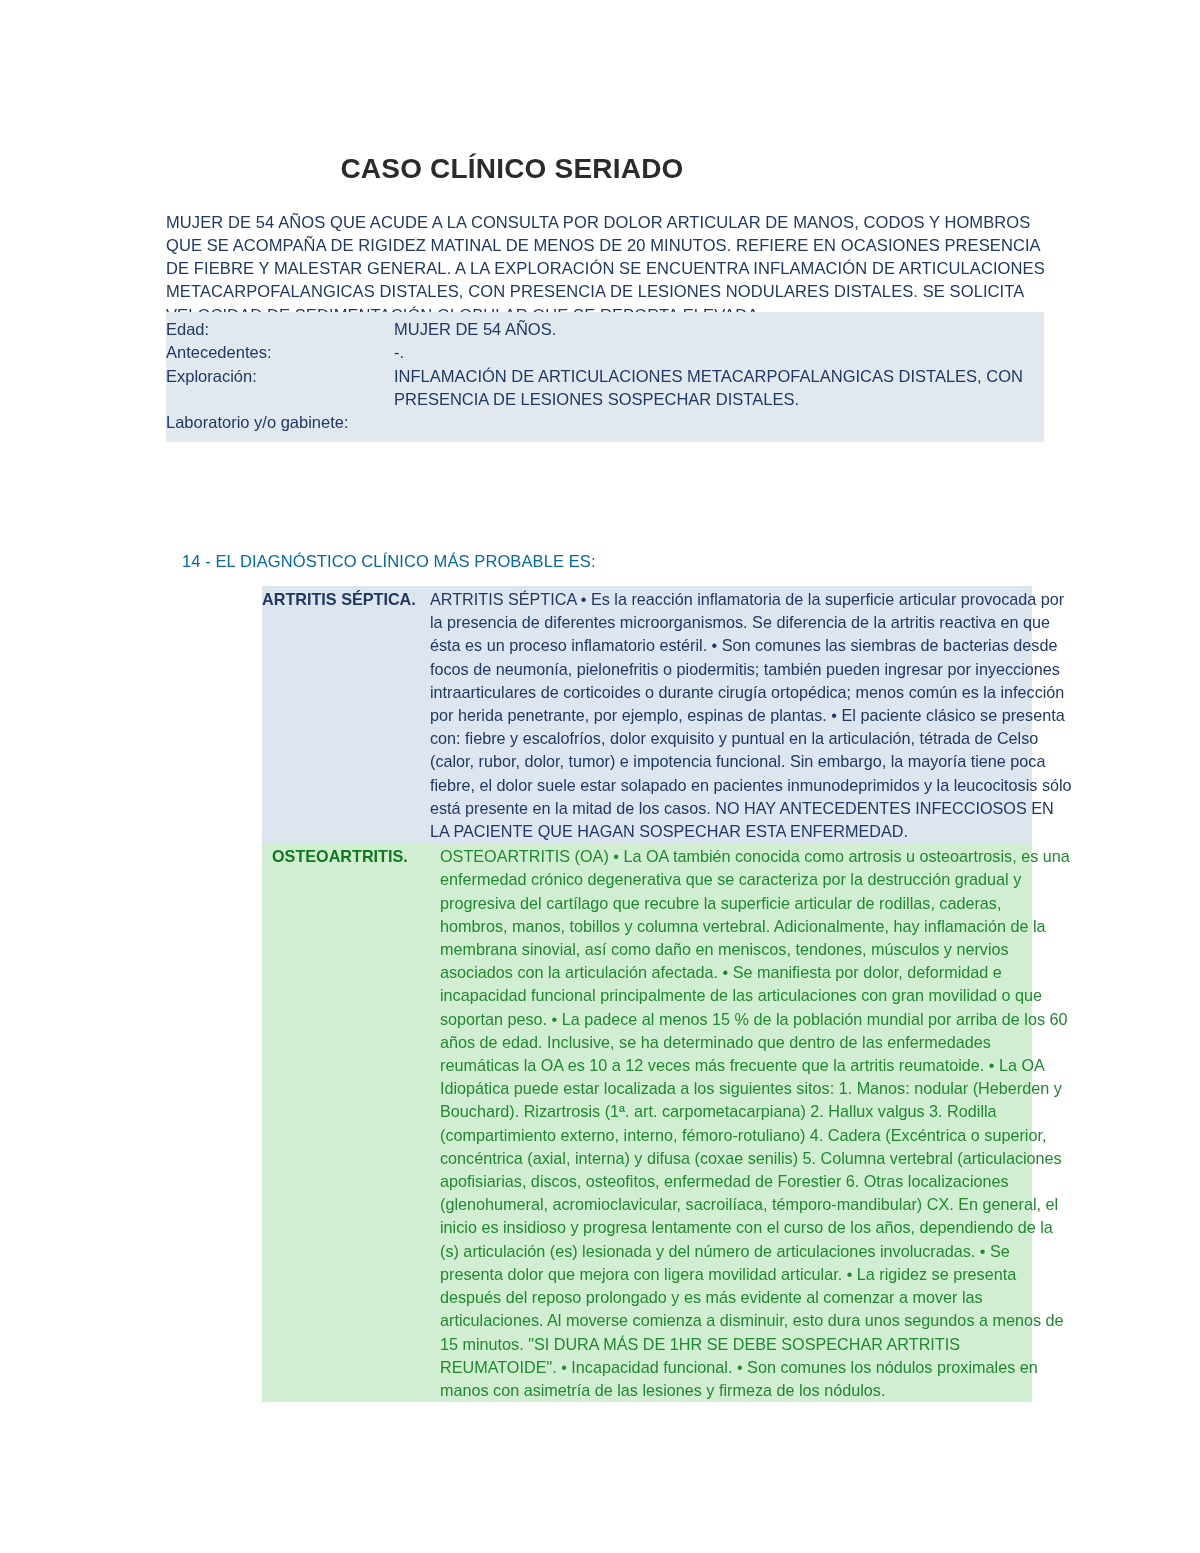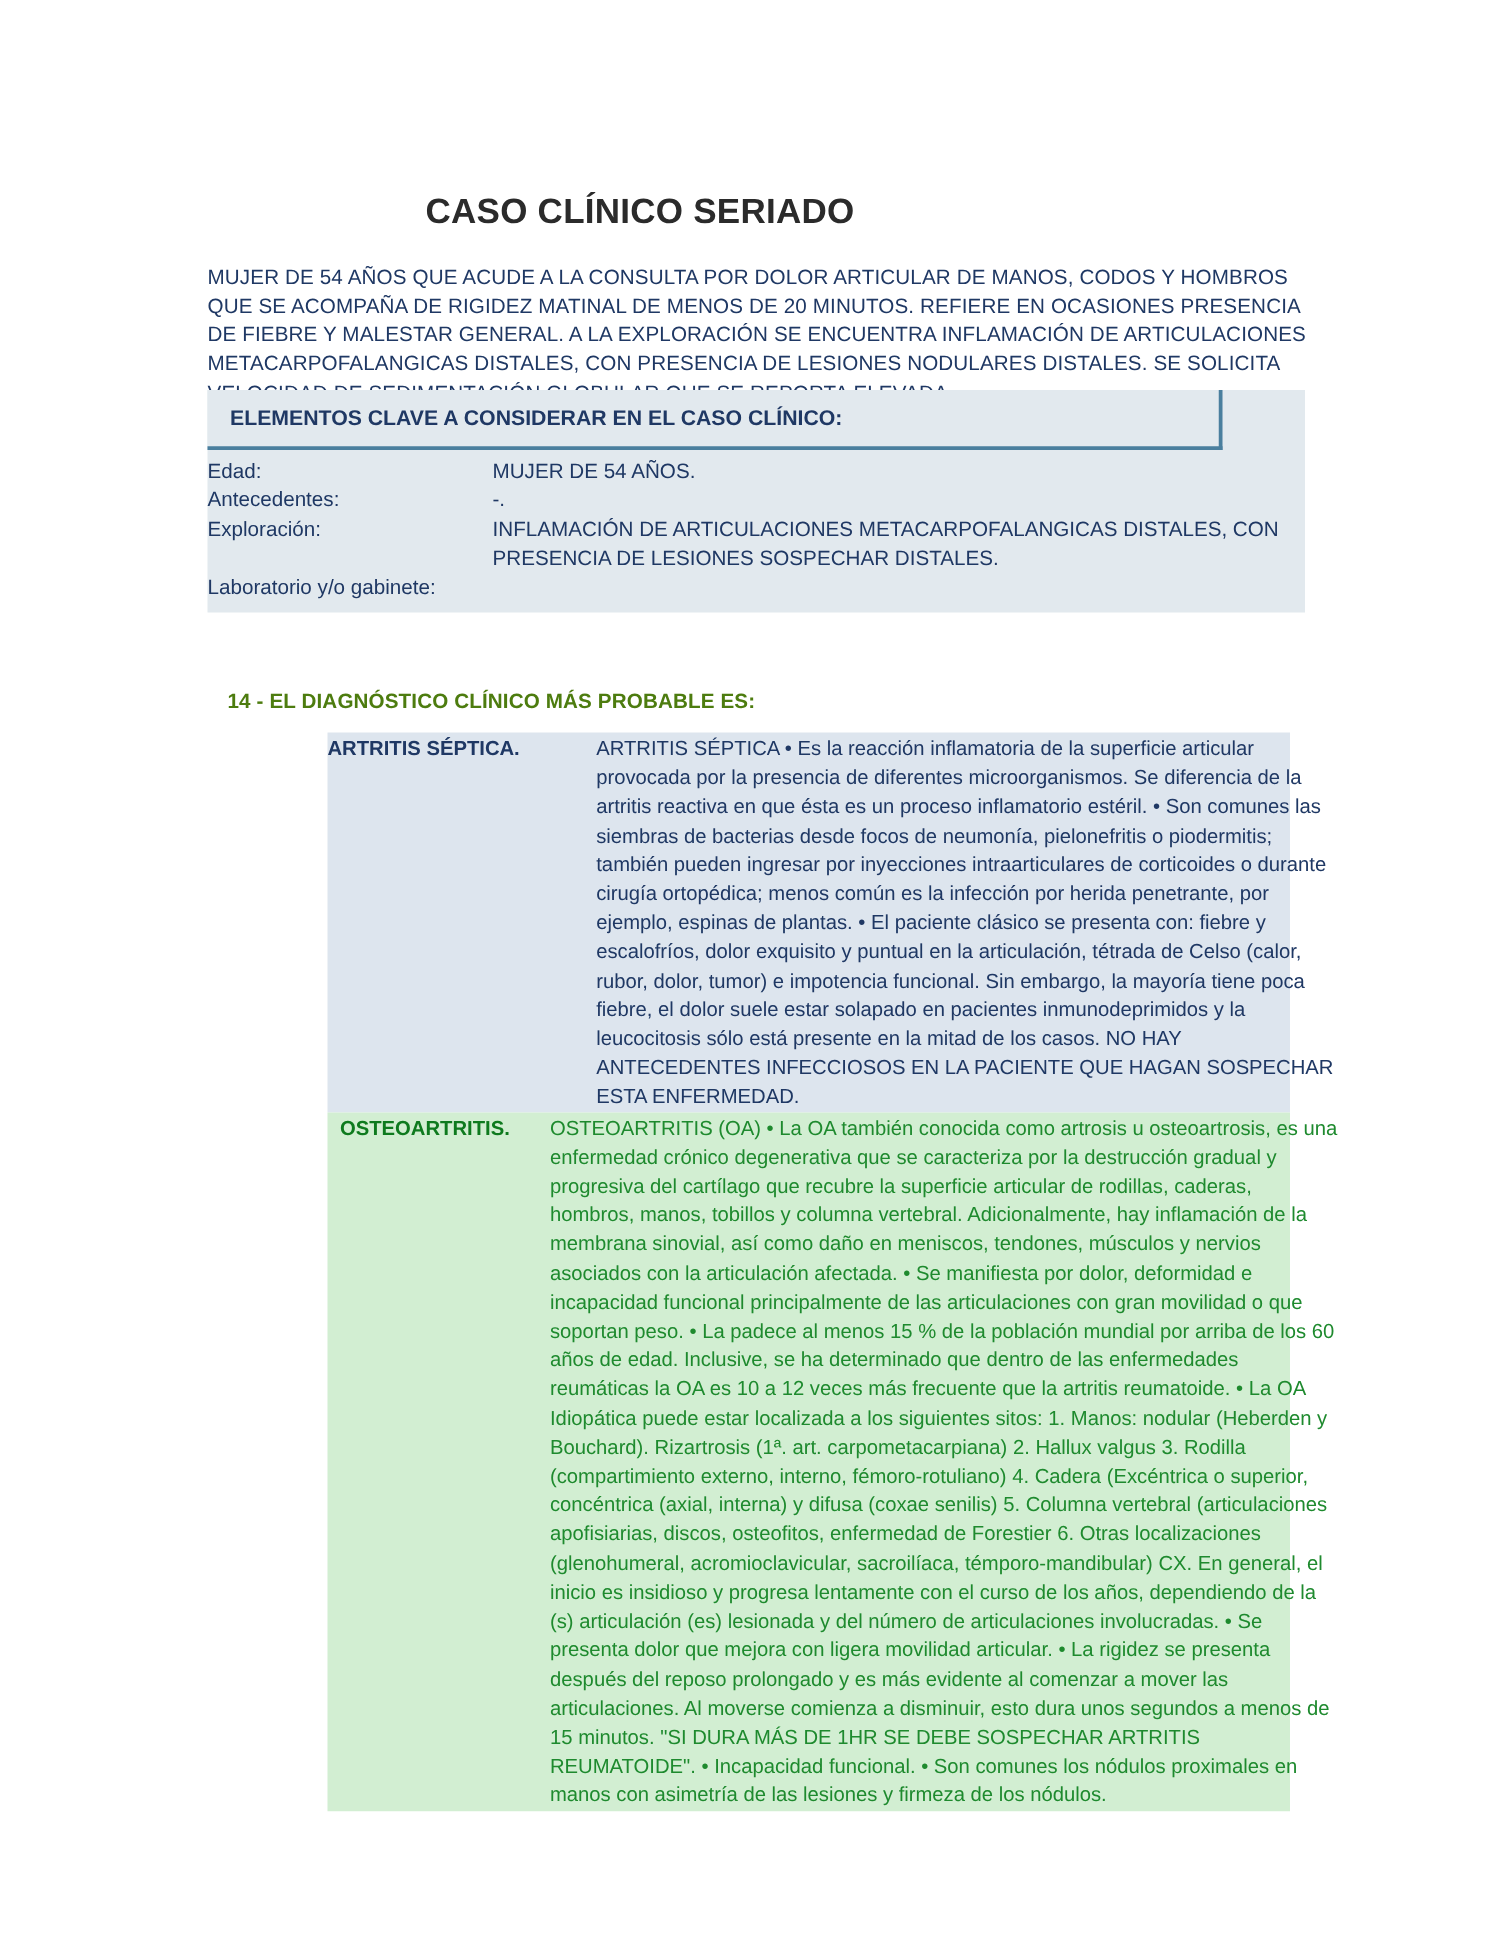--- a/index.html
+++ b/index.html
@@ -83,23 +83,22 @@
   .key-value {
     flex: 1 1 auto;
   }
 
   
   .question {
     position: absolute;
     left: 182px;
     top: 552px;
     font-size: 16.5px;
-    color: #4d7c0f;
+    color: #0369a1;
     letter-spacing: 0.1px;
-    font-weight: bold;
   }
 
   
   .answers {
     position: absolute;
     left: 262px;
     top: 586px;
     width: 810px;
   }
   .answer {
@@ -128,36 +127,35 @@
     padding-top: 2px;
   }
   .answer-body {
     position: relative;
     z-index: 1;
     flex: 1 1 auto;
     padding-top: 2px;
     padding-bottom: 0;
     text-align: left;
   }
-  .answer-blue { color: #1f3864; gap: 47px; }
+  .answer-blue { color: #1f3864; }
   .answer-green { color: #1e8a2e; }
   .answer-blue .answer-name { color: #1f3864; }
   .answer-green .answer-name { color: #0e7a1e; padding-left: 10px; }
 </style>
 </head>
 <body>
 
 <div class="page">
 
   <h1 class="doc-title">CASO CLÍNICO SERIADO</h1>
 
   <p class="intro">MUJER DE 54 AÑOS QUE ACUDE A LA CONSULTA POR DOLOR ARTICULAR DE MANOS, CODOS Y HOMBROS QUE SE ACOMPAÑA DE RIGIDEZ MATINAL DE MENOS DE 20 MINUTOS. REFIERE EN OCASIONES PRESENCIA DE FIEBRE Y MALESTAR GENERAL. A LA EXPLORACIÓN SE ENCUENTRA INFLAMACIÓN DE ARTICULACIONES METACARPOFALANGICAS DISTALES, CON PRESENCIA DE LESIONES NODULARES DISTALES. SE SOLICITA VELOCIDAD DE SEDIMENTACIÓN GLOBULAR QUE SE REPORTA ELEVADA.</p>
 
   <div class="key-box">
-    <div class="key-header">ELEMENTOS CLAVE A CONSIDERAR EN EL CASO CLÍNICO:</div>
     <div class="key-rows">
 
       <div class="key-row">
         <div class="key-label">Edad:</div>
         <div class="key-value">MUJER DE 54 AÑOS.</div>
       </div>
 
       <div class="key-row">
         <div class="key-label">Antecedentes:</div>
         <div class="key-value">-.</div>

